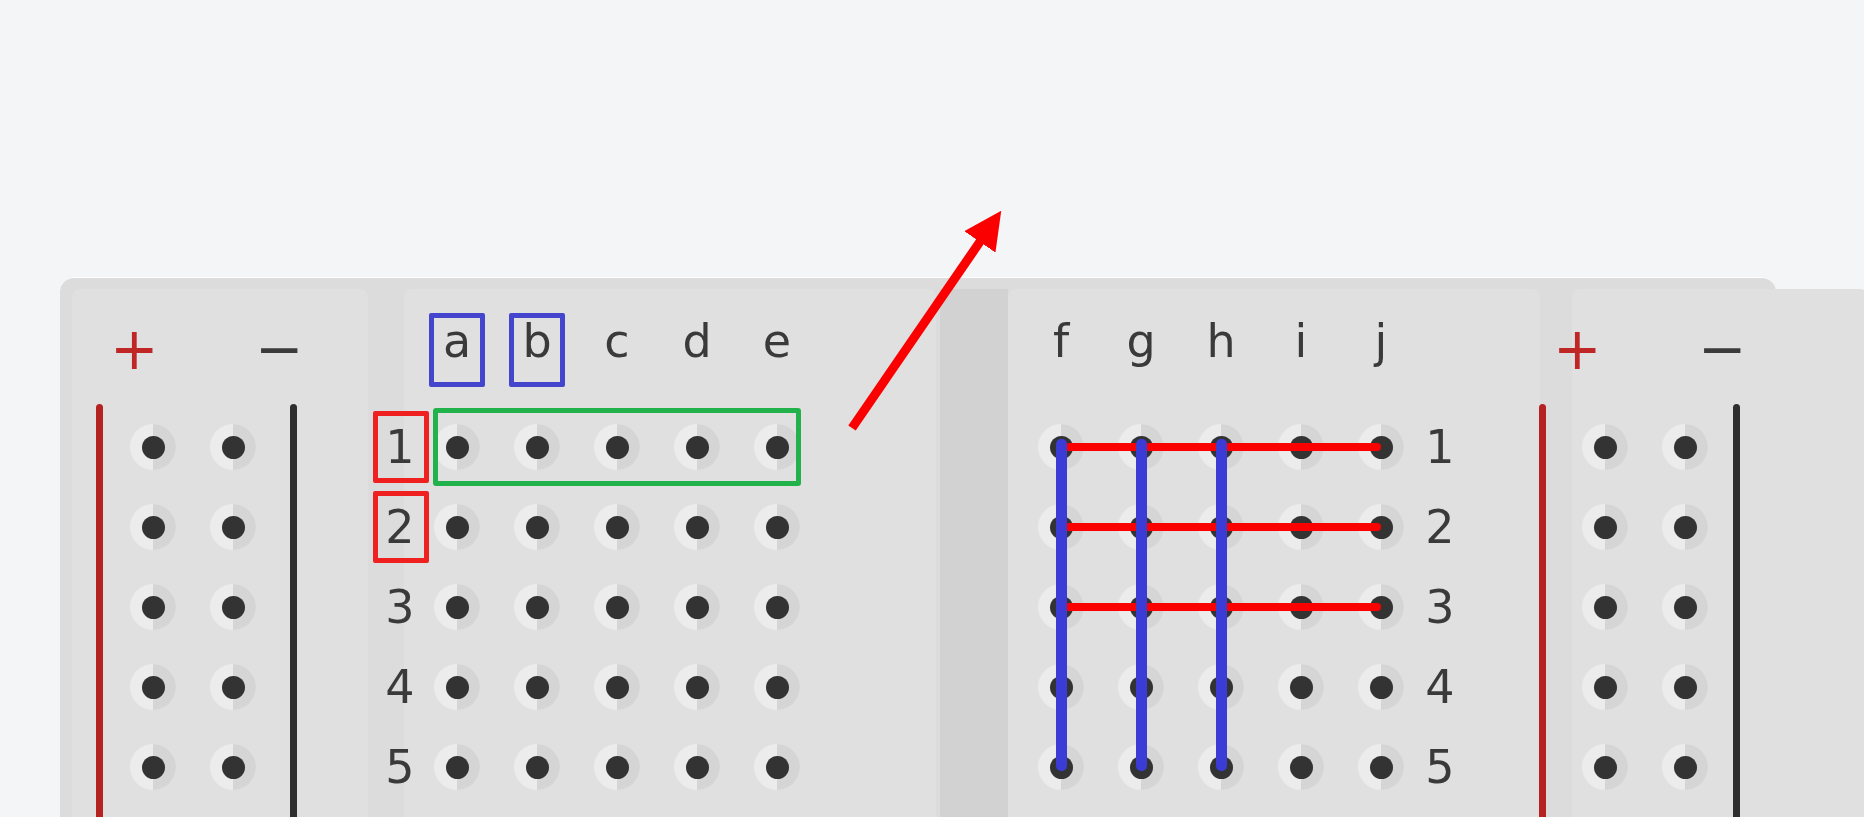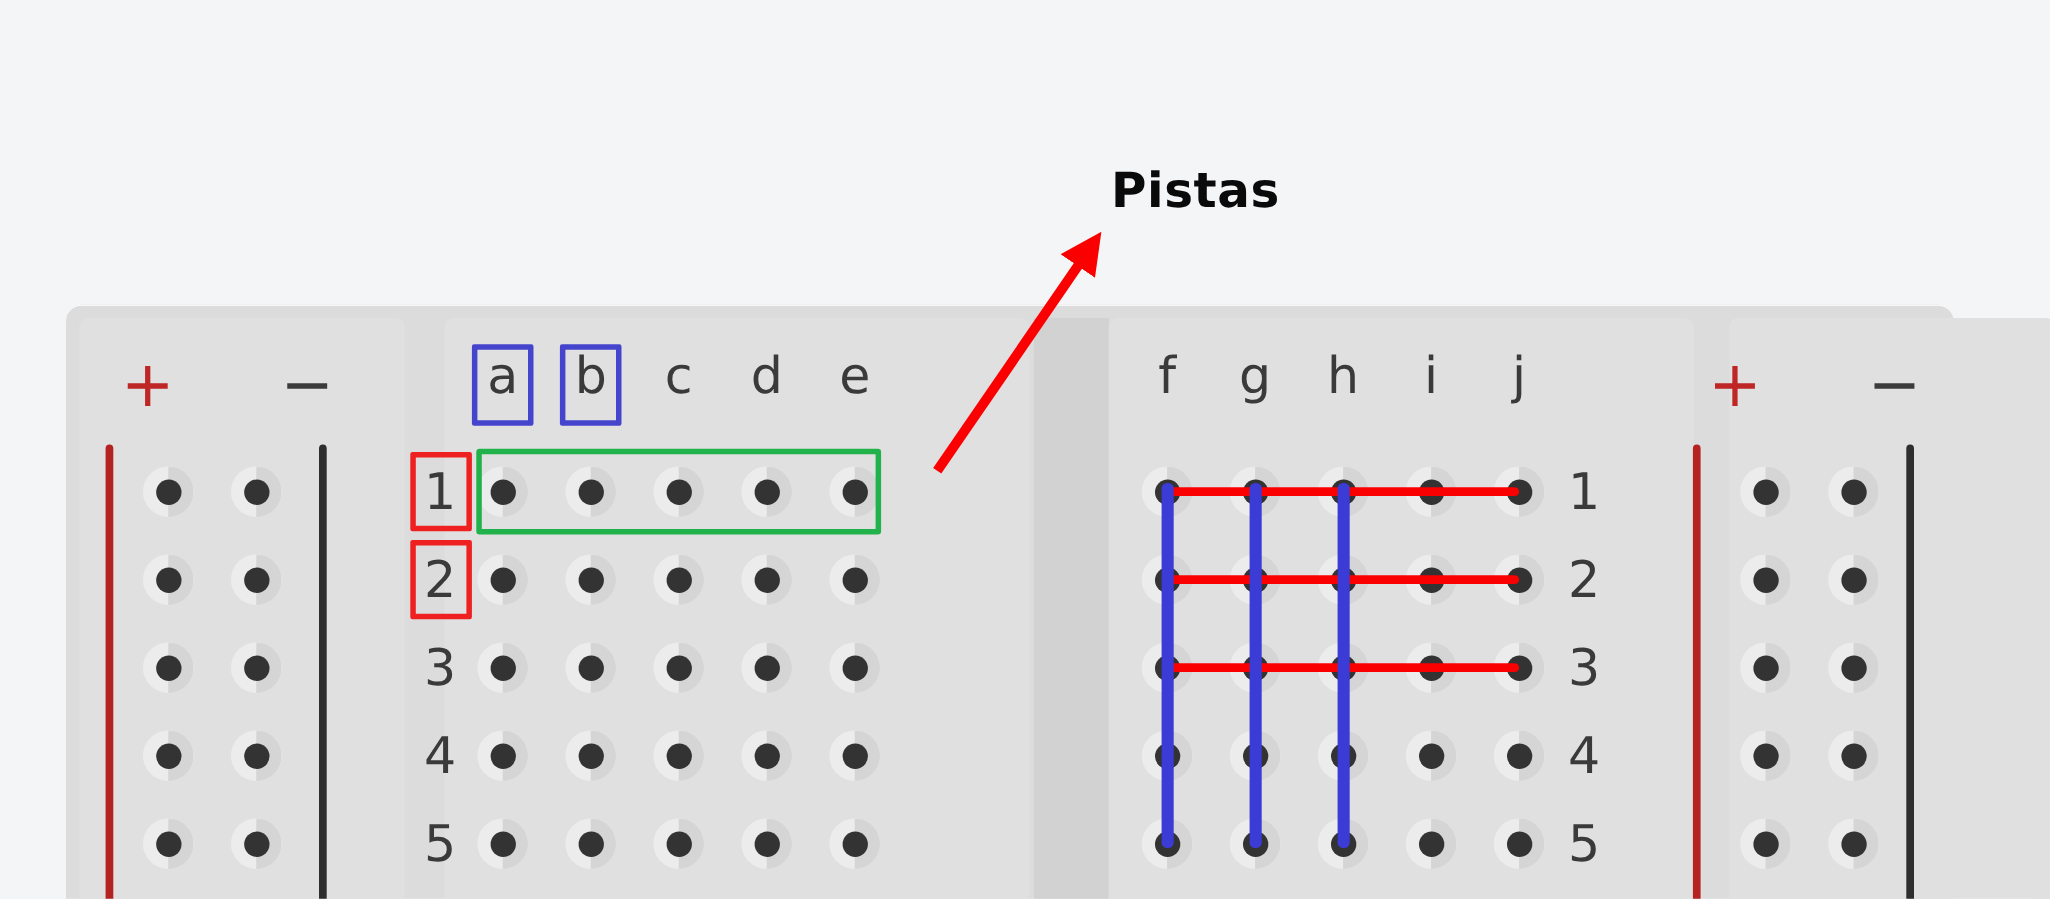--- a/index.html
+++ b/index.html
@@ -172,21 +172,20 @@
     width: 1864px;
     height: 817px;
     pointer-events: none;
   }
 </style>
 </head>
 <body>
 
 <div id="stage">
 
-  <div class="annot-title">Pistas</div>
 
   <div class="board">
 
     <div class="panel panel-rail-left"></div>
     <div class="panel panel-strip-left"></div>
     <div class="center-channel"></div>
     <div class="panel panel-strip-right"></div>
     <div class="panel panel-rail-right"></div>
 
   </div>

